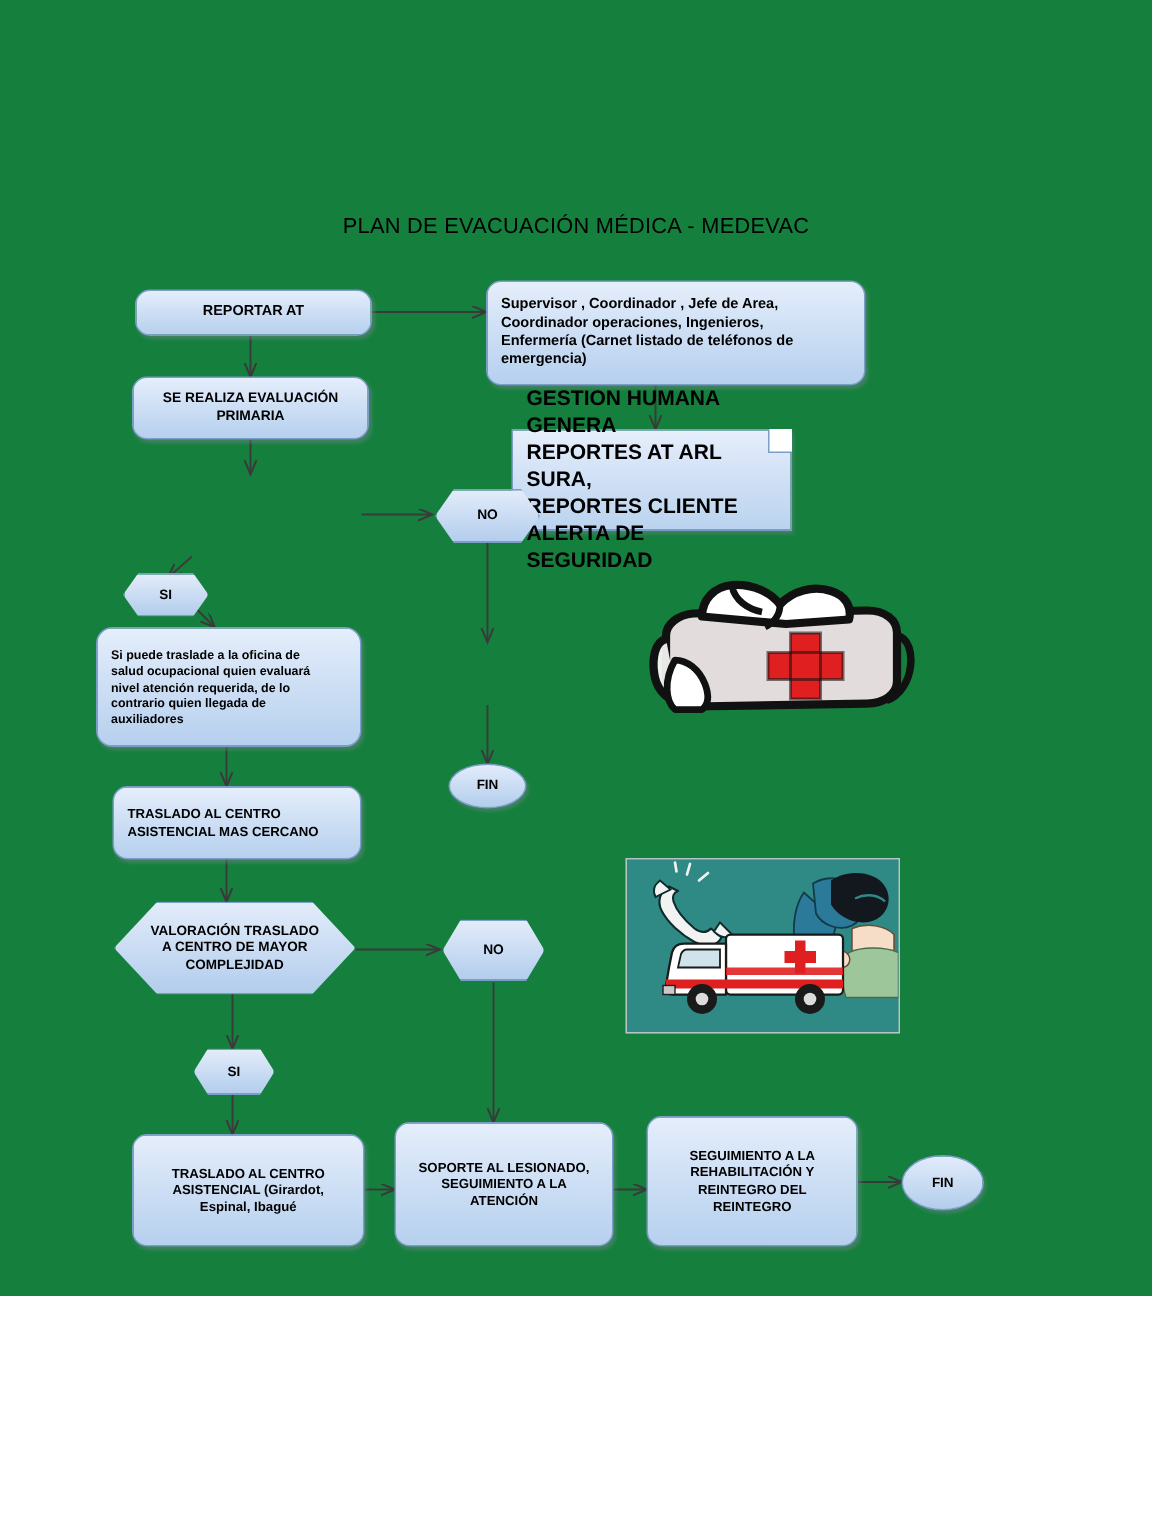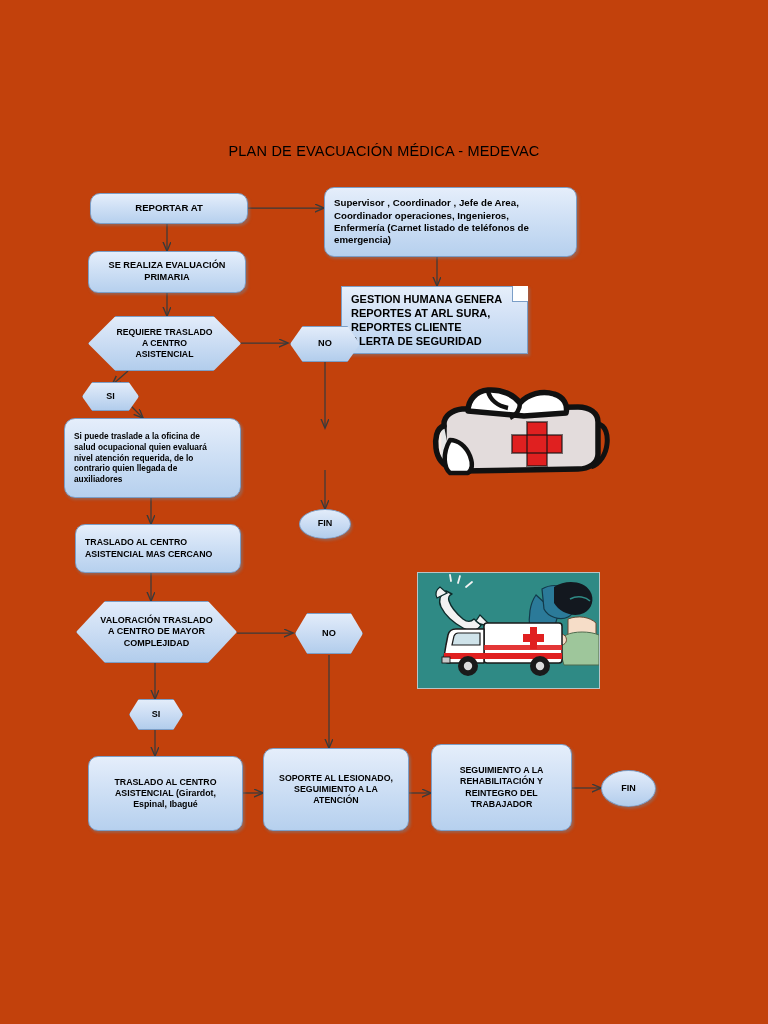--- a/index.html
+++ b/index.html
@@ -6,22 +6,22 @@
     margin: 0;
     padding: 0;
     background: #ffffff;
   }
   body {
     font-family: "Liberation Sans", sans-serif;
   }
   #page {
     position: relative;
     width: 768px;
-    height: 1024px;
-    background: #c2410c;
+    height: 864px;
+    background: #15803d;
     overflow: hidden;
   }
   #svg-layer {
     position: absolute;
     left: 0;
     top: 0;
     width: 768px;
     height: 1024px;
   }
 
@@ -188,38 +188,30 @@
     </span>
   </div>
 
   <div class="node rounded" style="left:88px; top:251px; width:158px; height:42px; font-size:9.2px;">
     <span>
       <span>SE REALIZA EVALUACIÓN</span><br>
       <span>PRIMARIA</span>
     </span>
   </div>
 
-  <div class="node folded txt-left pad-l" style="left:341px; top:286px; width:187px; height:68px; font-size:11px; position:absolute;">
+  <div class="node folded txt-left pad-l" style="left:341px; top:286px; width:187px; height:68px; font-size:14px; position:absolute;">
     <span class="fold"></span>
     <span>
       <span>GESTION HUMANA  GENERA</span><br>
       <span>REPORTES AT ARL SURA,</span><br>
       <span>REPORTES  CLIENTE</span><br>
       <span> ALERTA DE SEGURIDAD</span>
     </span>
   </div>
 
-  <div class="node hexnode" style="left:88px; top:316px; width:153px; height:55px; font-size:8.7px;">
-    <span class="hexbg"></span>
-    <span class="hexlabel">
-      <span>REQUIERE TRASLADO</span><br>
-      <span>A CENTRO</span><br>
-      <span>ASISTENCIAL</span>
-    </span>
-  </div>
 
   <div class="node hexnode" style="left:290px; top:326px; width:70px; height:36px; font-size:9.2px;">
     <span class="hexbg"></span>
     <span class="hexlabel">NO</span>
   </div>
 
   <div class="node hexnode" style="left:82px; top:382px; width:57px; height:29px; font-size:9px;">
     <span class="hexbg"></span>
     <span class="hexlabel">SI</span>
   </div>
@@ -279,21 +271,21 @@
       <span>SEGUIMIENTO A LA</span><br>
       <span>ATENCIÓN</span>
     </span>
   </div>
 
   <div class="node rounded" style="left:431px; top:744px; width:141px; height:87px; font-size:8.8px;">
     <span>
       <span>SEGUIMIENTO A LA</span><br>
       <span>REHABILITACIÓN Y</span><br>
       <span>REINTEGRO DEL</span><br>
-      <span>TRABAJADOR</span>
+      <span>REINTEGRO</span>
     </span>
   </div>
 
   <div class="node ellipse" style="left:601px; top:770px; width:55px; height:37px; font-size:9px;">
     <span>FIN</span>
   </div>
 
   <div class="clip" style="left:428px; top:378px; width:182px; height:102px;">
     <svg viewBox="0 0 182 102" width="182" height="102" xmlns="http://www.w3.org/2000/svg">
 

